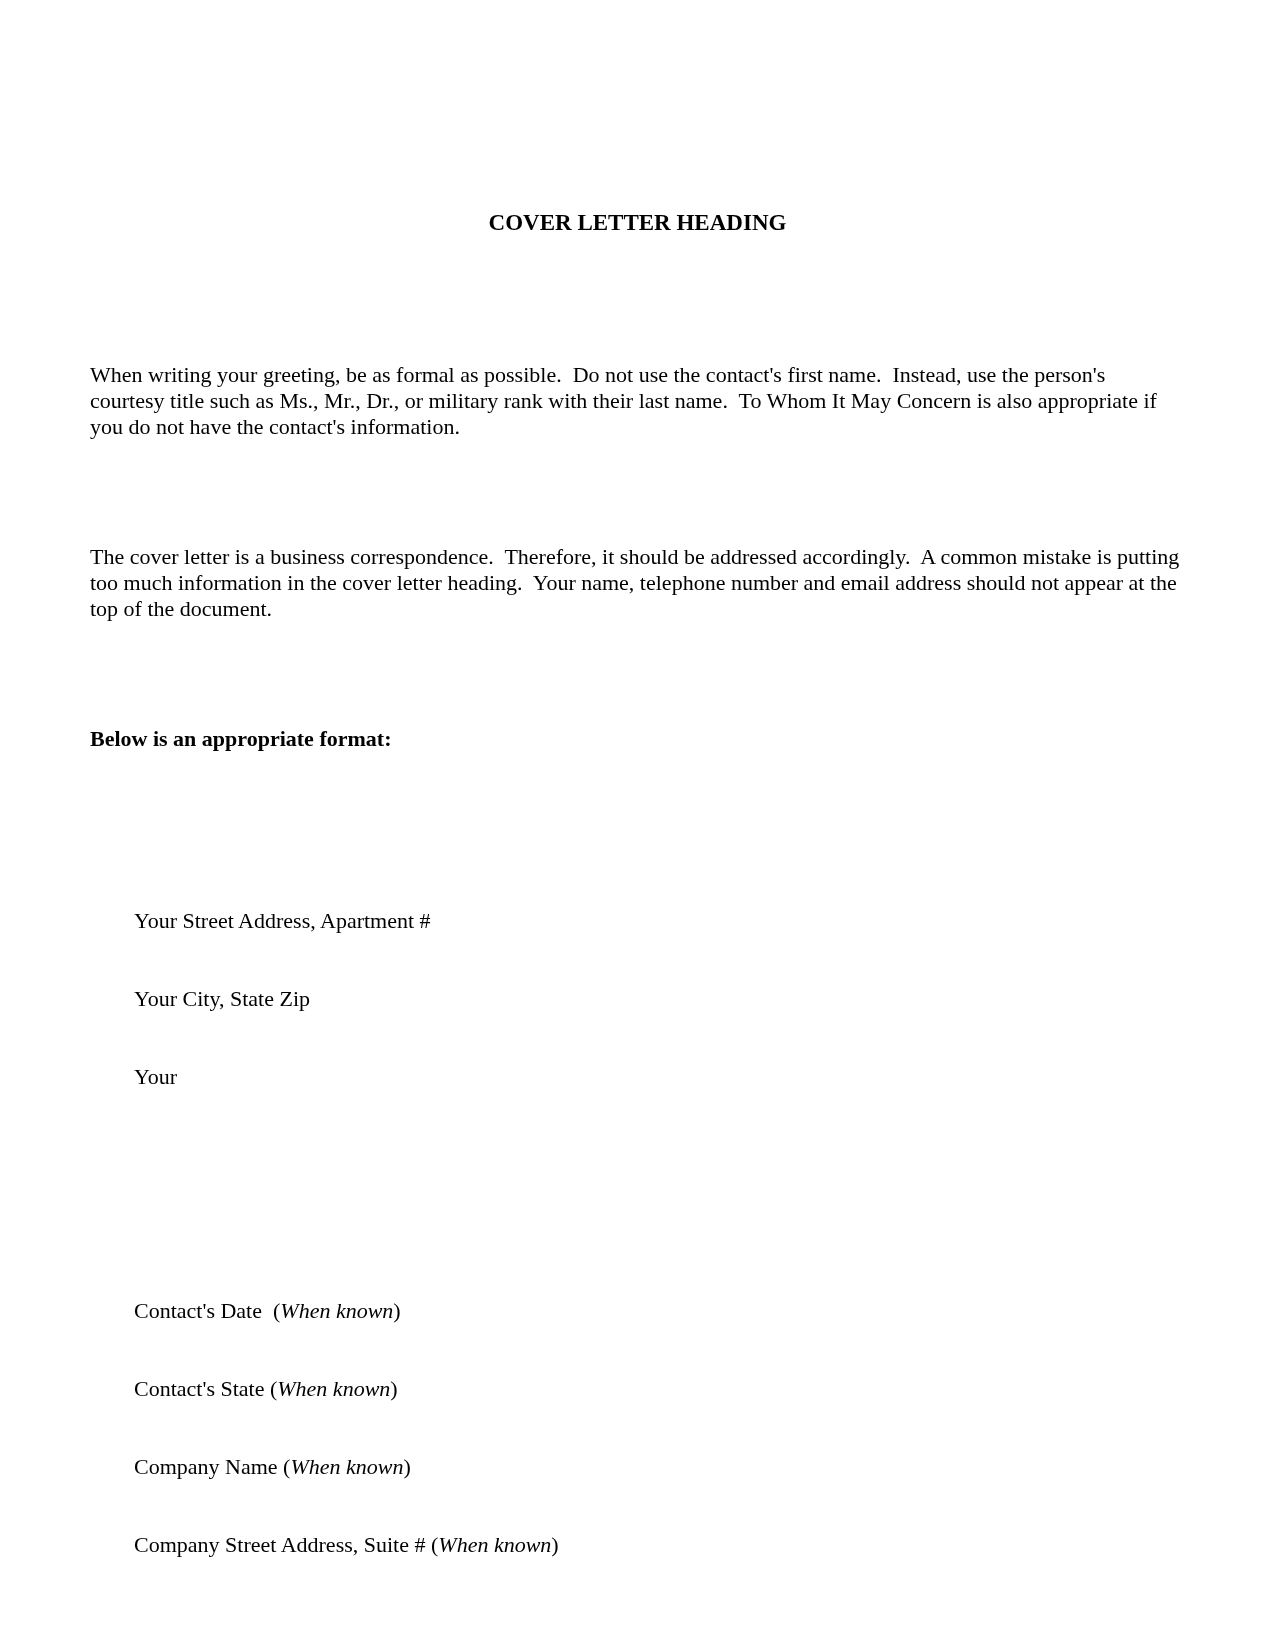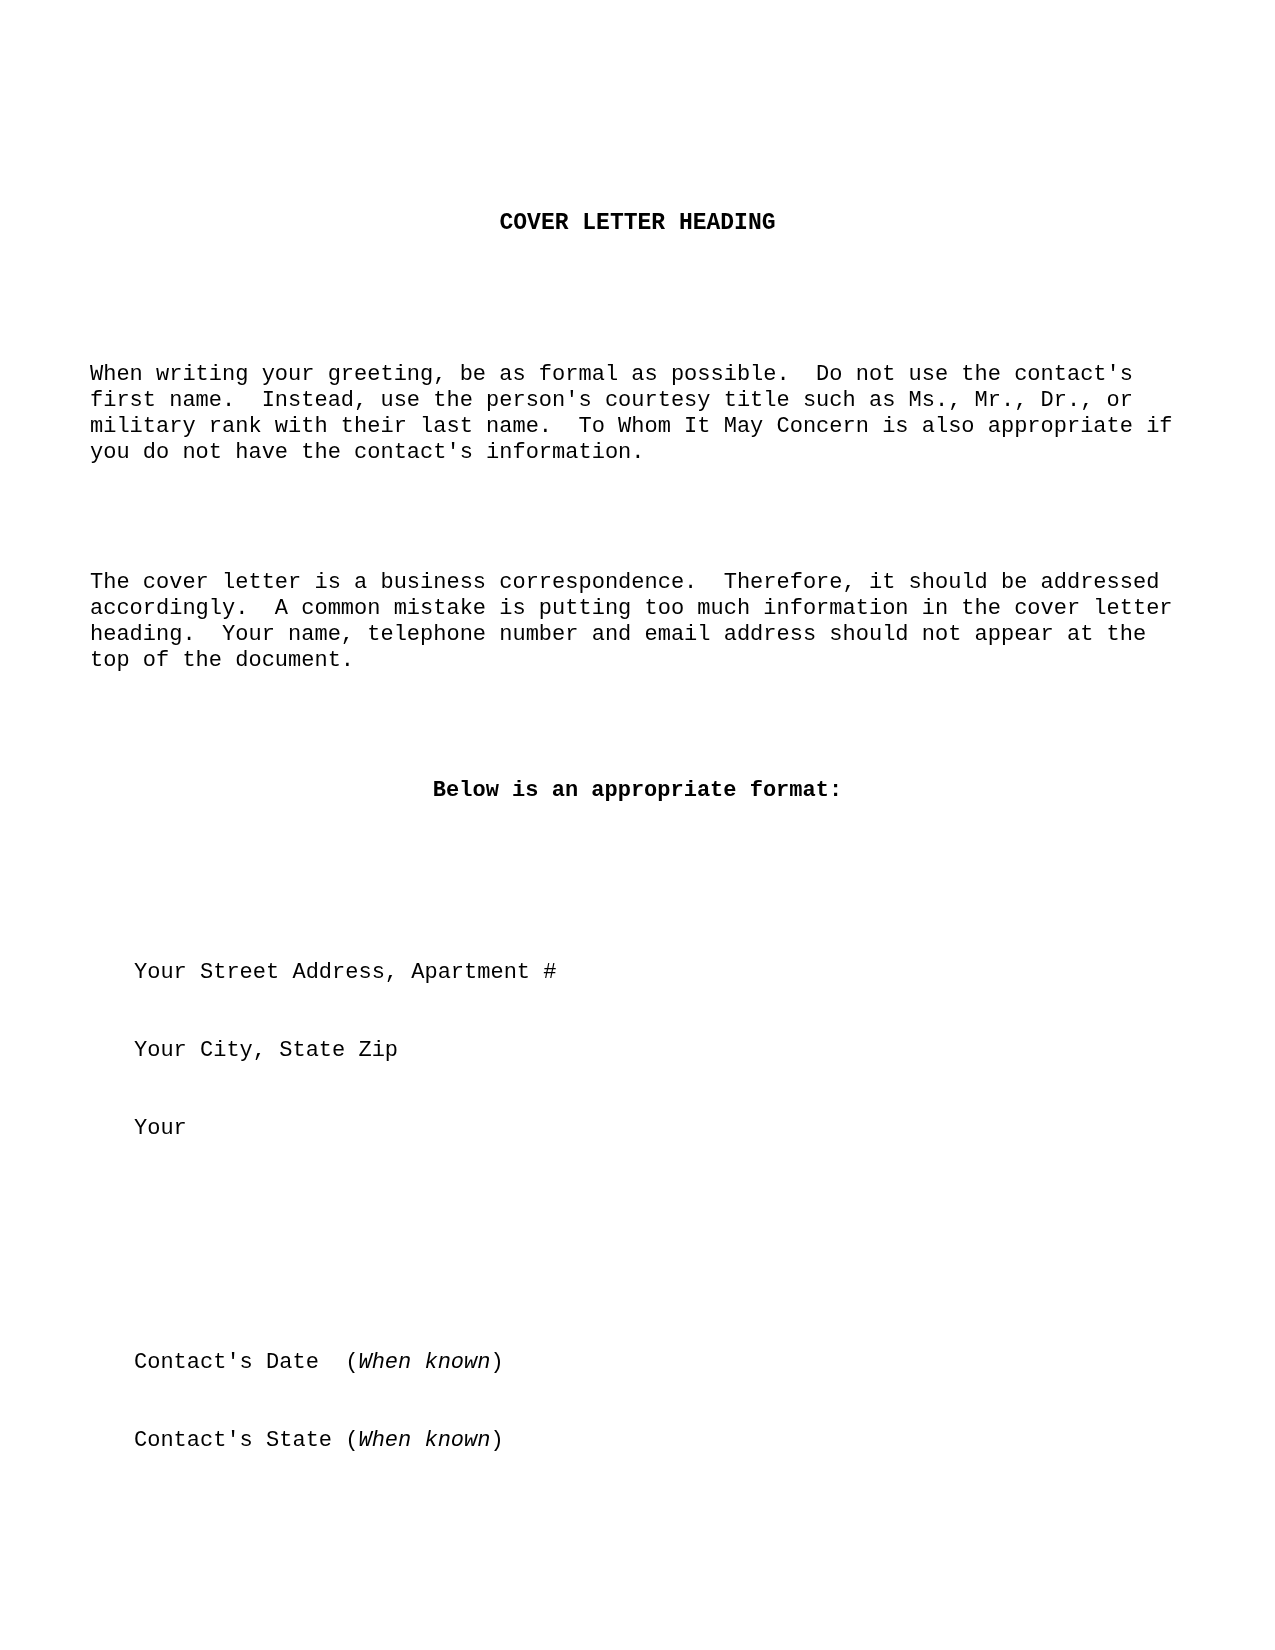--- a/index.html
+++ b/index.html
@@ -8,38 +8,37 @@
     background: #ffffff;
   }
   .page {
     position: relative;
     width: 1275px;
     height: 1650px;
     box-sizing: border-box;
     background: #ffffff;
     color: #000000;
     padding: 132px 90px 0 90px;
-    font-family: Liberation Mono, monospace;
+    font-family: Liberation Serif, serif;
     font-size: 22px;
     line-height: 26px;
     white-space: pre-wrap;
     overflow: hidden;
   }
   .doc-title {
     text-align: center;
     font-weight: bold;
     font-size: 23px;
     margin: 0 0 48px 0;
   }
   .block {
     margin: 0 0 26px 0;
   }
   .heading {
     font-weight: bold;
-    text-align: center;
   }
   .line { min-height: 26px; margin-left: 44px; }
   i { font-style: italic; }
 </style>
 </head>
 <body>
 
 <div class="page">
 
   <div class="doc-title">COVER LETTER HEADING</div>
@@ -52,20 +51,22 @@
 
   <div class="block">
     <div class="line">Your Street Address, Apartment #</div>
     <div class="line">Your City, State Zip</div>
     <div class="line">Your</div>
   </div>
 
   <div class="block">
     <div class="line"><span>Contact's Date  (</span><i>When known</i><span>)</span></div>
     <div class="line"><span>Contact's State (</span><i>When known</i><span>)</span></div>
+    <div class="line"><span>Company Name (</span><i>When known</i><span>)</span></div>
+    <div class="line"><span>Company Street Address, Suite # (</span><i>When known</i><span>)</span></div>
     
   </div>
 
   
 
   
 
   
 
   

